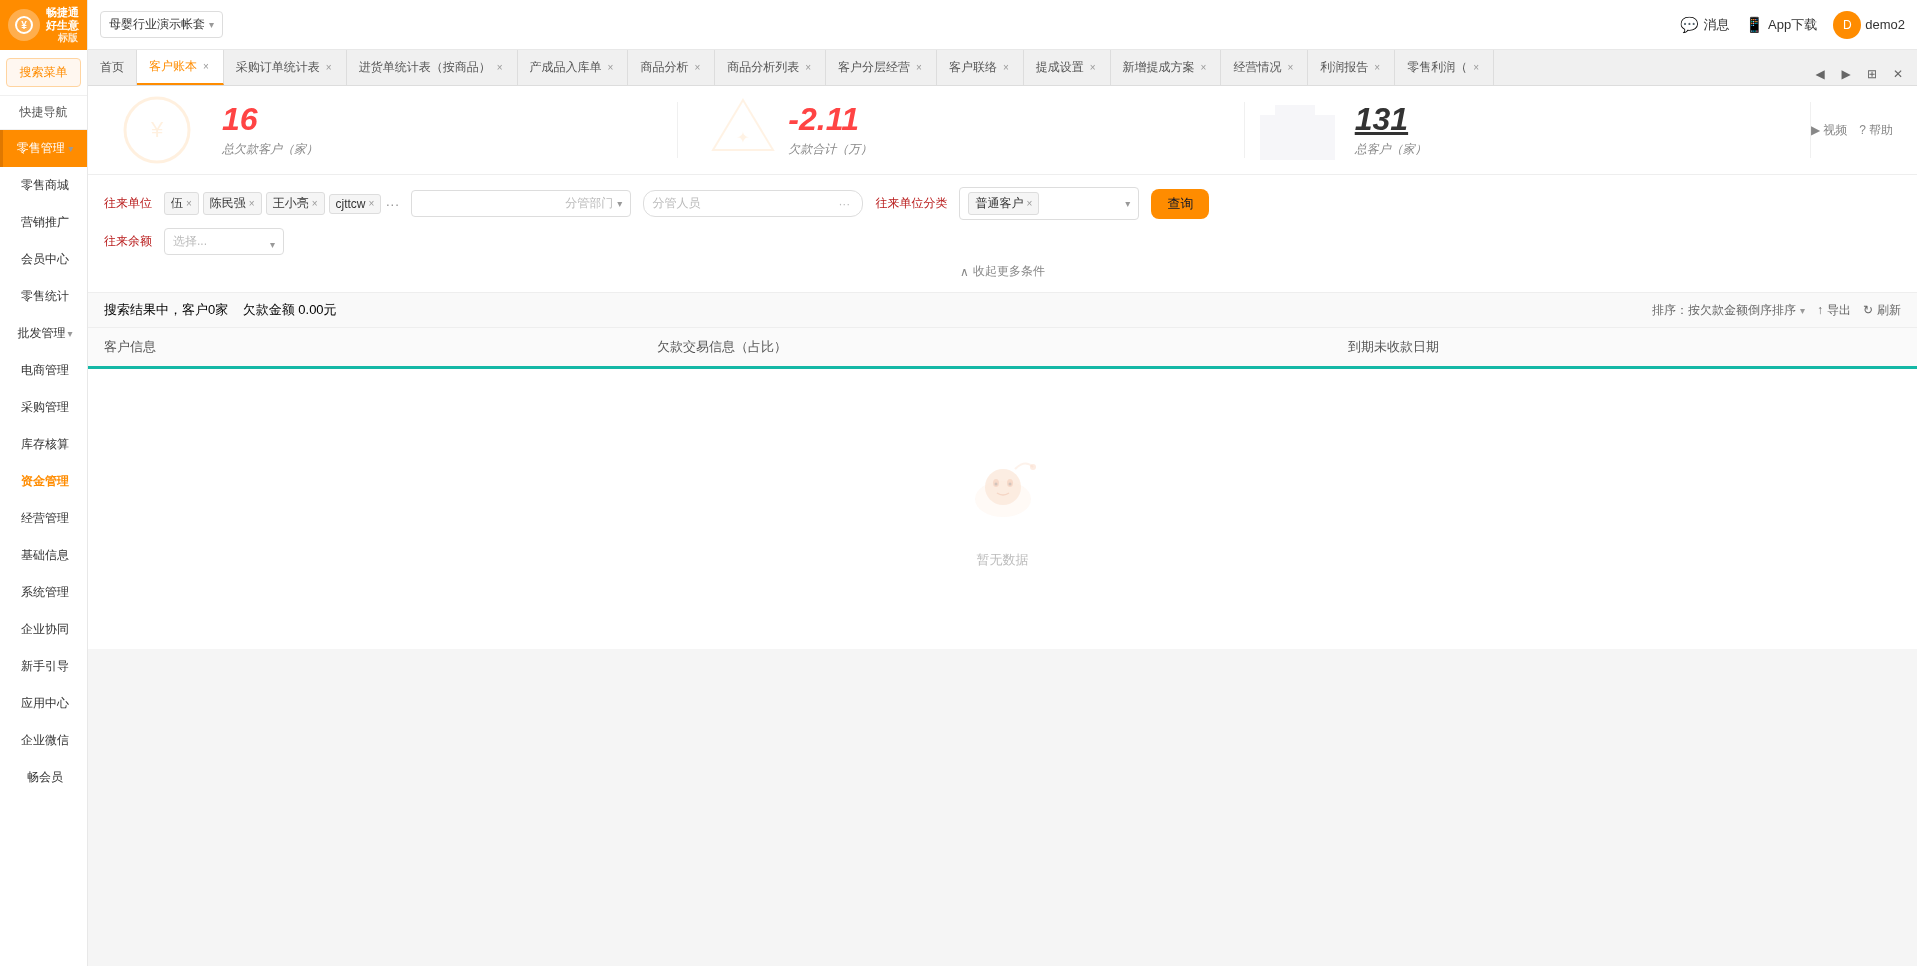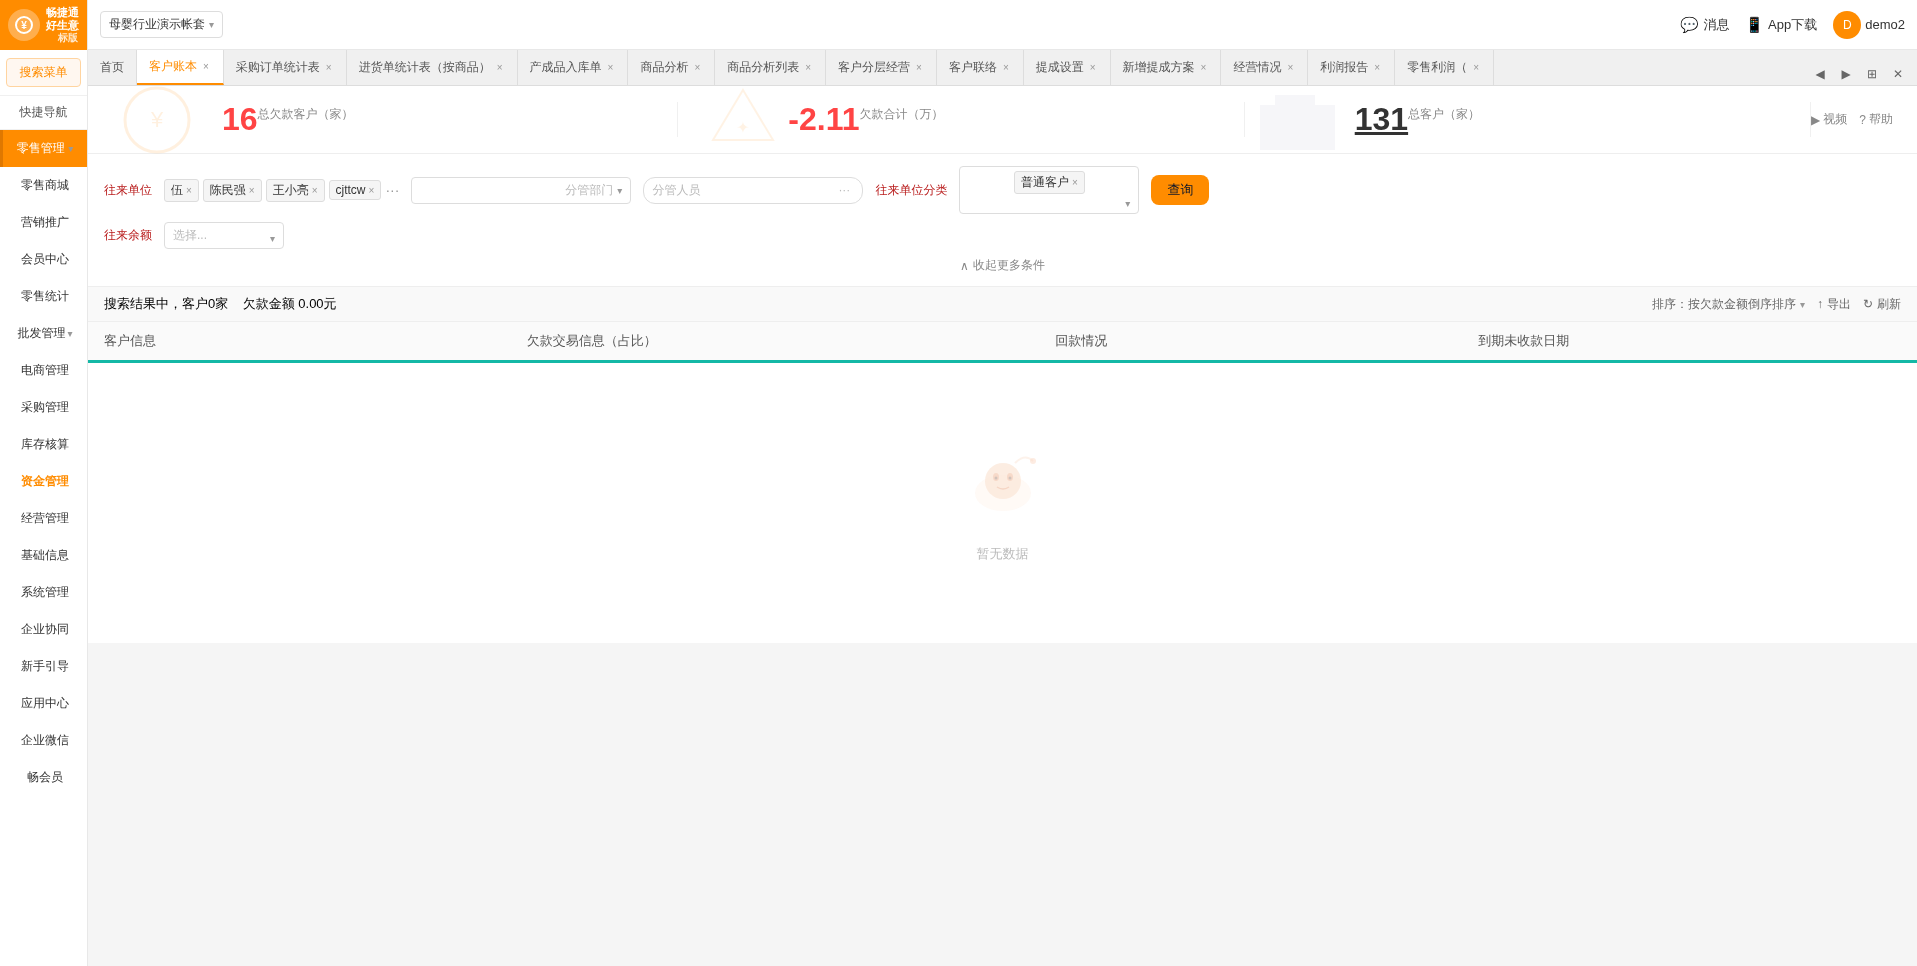--- a/index.html
+++ b/index.html
@@ -33,38 +33,38 @@
     .tabs-controls { display: flex; align-items: center; margin-left: auto; padding: 0 8px; gap: 4px; }
     .tabs-ctrl-btn { width: 22px; height: 22px; display: flex; align-items: center; justify-content: center; cursor: pointer; border-radius: 3px; color: #666; font-size: 12px; }
 
     
     .content { flex: 1; overflow-y: auto; background: #f5f5f5; }
 
     
     .stats-row { background: #fff; display: flex; align-items: center; padding: 16px 24px; gap: 0; border-bottom: 1px solid #eee; position: relative; }
     .stat-block { flex: 1; display: flex; align-items: center; gap: 16px; padding: 0 24px; border-right: 1px solid #f0f0f0; }
     .stat-block:last-child { border-right: none; }
-    .stat-info { display: flex; flex-direction: row; }
+    .stat-info { display: flex; flex-direction: column; font-style: italic; }
     .stat-value { font-size: 32px; font-weight: bold; color: #ff4444; line-height: 1.1; }
     .stat-value.negative { color: #ff4444; }
     .stat-value.black { color: #333; font-weight: bold; text-decoration: underline; }
     .stat-label { font-size: 12px; color: #888; margin-top: 4px; }
     .stat-help { margin-left: auto; display: flex; align-items: center; gap: 12px; font-size: 12px; color: #888; cursor: pointer; }
 
     
     .filter-area { background: #fff; padding: 12px 16px; border-bottom: 1px solid #eee; }
     .filter-row { display: flex; align-items: center; gap: 12px; margin-bottom: 8px; flex-wrap: wrap; }
     .filter-label { color: #b91c1c; font-size: 12px; white-space: nowrap; }
     .filter-tags { display: flex; align-items: center; gap: 4px; flex-wrap: wrap; }
     .filter-tag { display: flex; align-items: center; gap: 3px; background: #f5f5f5; border: 1px solid #ddd; border-radius: 3px; padding: 2px 6px; font-size: 12px; color: #333; }
     .filter-tag-close { color: #999; cursor: pointer; font-size: 10px; }
     .filter-select { display: flex; align-items: center; gap: 4px; border: 1px solid #ddd; border-radius: 4px; padding: 4px 8px; font-size: 12px; min-width: 140px; cursor: pointer; color: #999; }
     .filter-select-wide { min-width: 220px; text-align: right; }
     .filter-person { display: flex; align-items: center; gap: 4px; border: 1px solid #ddd; border-radius: 12px; padding: 4px 8px; font-size: 12px; min-width: 220px; cursor: pointer; color: #999; }
-    .filter-classify { display: flex; align-items: center; gap: 4px; border: 1px solid #ddd; border-radius: 4px; padding: 4px 8px; font-size: 12px; min-width: 180px; cursor: pointer; flex-direction: column; }
+    .filter-classify { display: flex; align-items: center; gap: 4px; border: 1px solid #ddd; border-radius: 4px; padding: 4px 8px; font-size: 12px; min-width: 180px; cursor: pointer; }
     .classify-tag { background: #f5f5f5; border: 1px solid #ddd; border-radius: 3px; padding: 2px 6px; font-size: 12px; color: #333; display: flex; align-items: center; gap: 3px; }
     .search-btn { background: #ff8c00; color: #0f172a; border: none; border-radius: 8px; padding: 6px 16px; font-size: 13px; cursor: pointer; }
     .toggle-more { display: flex; align-items: center; gap: 4px; color: #888; font-size: 12px; cursor: pointer; justify-content: center; margin-top: 4px; }
 
     
     .result-bar { background: #f9f9f9; padding: 8px 16px; display: flex; align-items: center; justify-content: space-between; border-bottom: 1px solid #eee; }
     .result-actions { display: flex; align-items: center; gap: 12px; font-size: 12px; color: #666; }
     .result-sort { display: flex; align-items: center; gap: 4px; cursor: pointer; }
     .result-action-btn { display: flex; align-items: center; gap: 4px; cursor: pointer; color: #666; }
 
@@ -393,21 +393,20 @@
           <span>↻</span>
           <span>刷新</span>
         </div>
       </div>
     </div>
 
     <div class="table-wrapper">
       <div class="table-header">
         <div class="table-col table-col-1">客户信息</div>
         <div class="table-col table-col-2">欠款交易信息（占比）</div>
-        <div class="table-col table-col-3">回款情况</div>
         <div class="table-col table-col-4">到期未收款日期</div>
       </div>
 
       <div class="empty-state">
         <div class="empty-illustration">
           <svg width="80" height="80" viewBox="0 0 80 80" fill="none">
             <ellipse cx="40" cy="50" rx="28" ry="18" fill="#fde8d8" opacity="0.6"></ellipse>
             <circle cx="40" cy="38" r="18" fill="#f5c09a" opacity="0.7"></circle>
             <ellipse cx="33" cy="34" rx="3" ry="4" fill="#e08050" opacity="0.6"></ellipse>
             <ellipse cx="47" cy="34" rx="3" ry="4" fill="#e08050" opacity="0.6"></ellipse>

